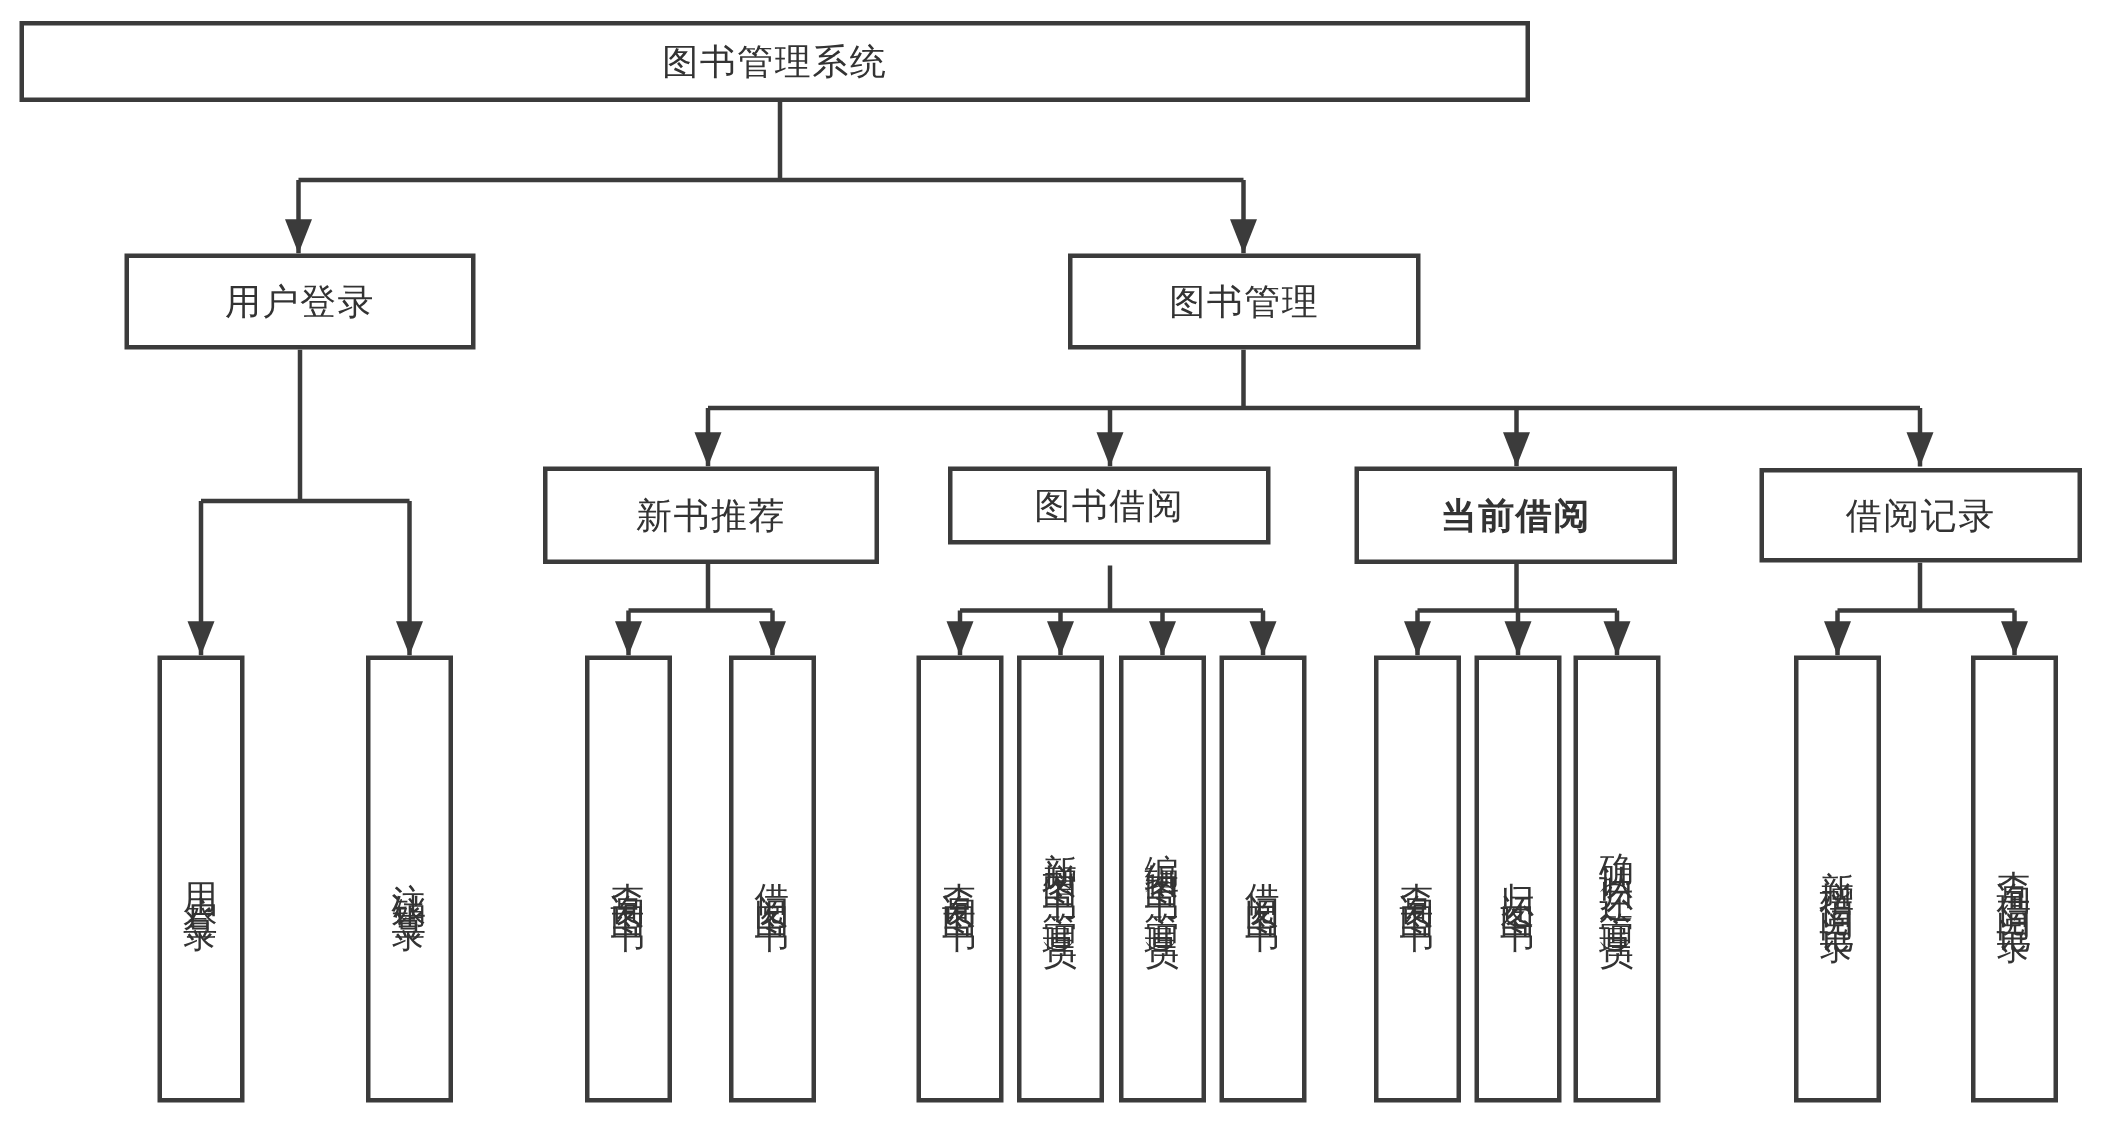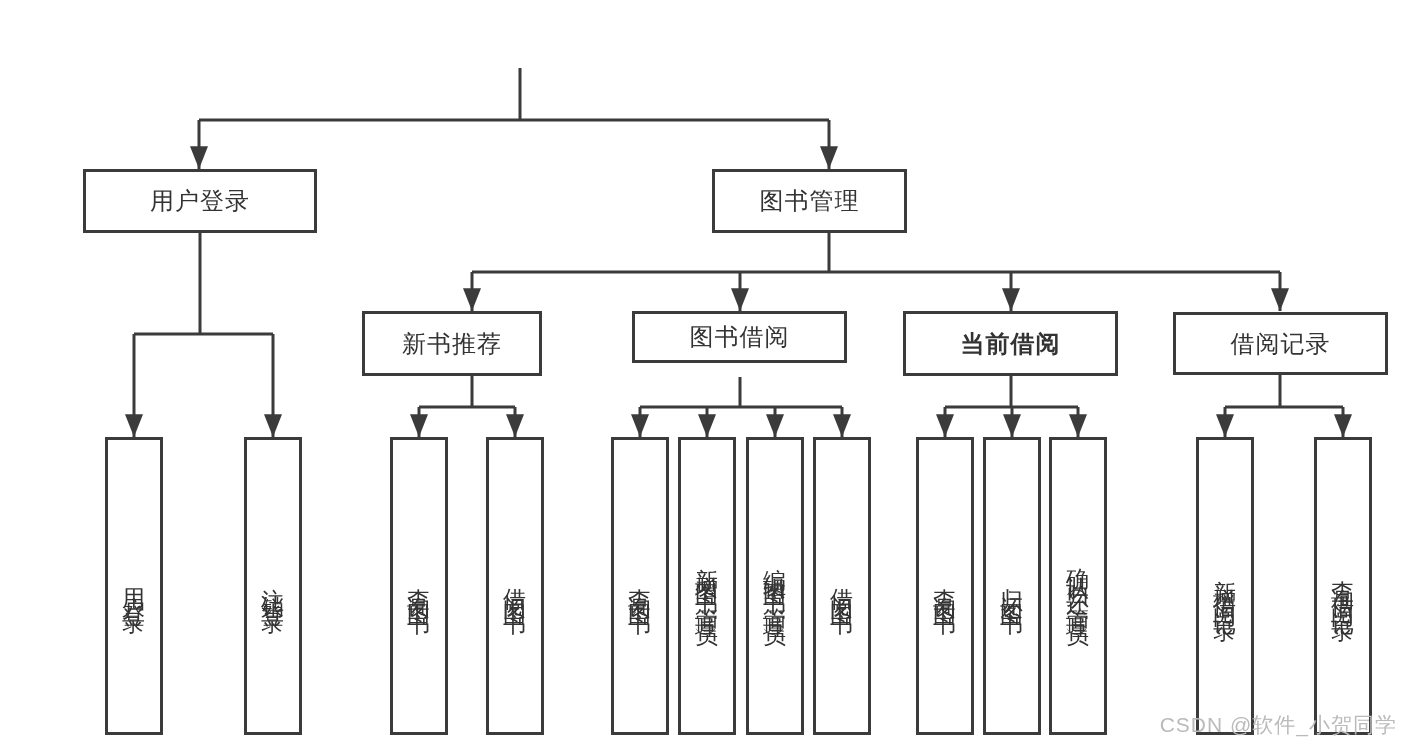--- a/index.html
+++ b/index.html
@@ -91,25 +91,26 @@
     <line x1="707" y1="407" x2="707" y2="437" stroke="var(--line)" stroke-width="3" marker-end="url(#arw)"></line>
     <line x1="775" y1="407" x2="775" y2="437" stroke="var(--line)" stroke-width="3" marker-end="url(#arw)"></line>
     <line x1="842" y1="407" x2="842" y2="437" stroke="var(--line)" stroke-width="3" marker-end="url(#arw)"></line>
     <line x1="945" y1="407" x2="945" y2="437" stroke="var(--line)" stroke-width="3" marker-end="url(#arw)"></line>
     <line x1="1012" y1="407" x2="1012" y2="437" stroke="var(--line)" stroke-width="3" marker-end="url(#arw)"></line>
     <line x1="1078" y1="407" x2="1078" y2="437" stroke="var(--line)" stroke-width="3" marker-end="url(#arw)"></line>
     <line x1="1225" y1="407" x2="1225" y2="437" stroke="var(--line)" stroke-width="3" marker-end="url(#arw)"></line>
     <line x1="1343" y1="407" x2="1343" y2="437" stroke="var(--line)" stroke-width="3" marker-end="url(#arw)"></line>
   </svg>
 
+  <div class="box" style="left:13px;top:14px;width:1007px;height:54px;">图书管理系统</div>
 
   <div class="box" style="left:83px;top:169px;width:234px;height:64px;">用户登录</div>
-  <div class="box" style="left:712px;top:169px;width:195px;height:64px;">图书管理</div>
+  <div class="box" style="left:712px;top:169px;width:235px;height:64px;">图书管理</div>
 
-  <div class="box" style="left:362px;top:311px;width:180px;height:65px;">新书推荐</div>
+  <div class="box" style="left:362px;top:311px;width:224px;height:65px;">新书推荐</div>
   <div class="box" style="left:632px;top:311px;width:215px;height:52px;">图书借阅</div>
   <div class="box" style="left:903px;top:311px;width:215px;height:65px;font-weight:bold;">当前借阅</div>
   <div class="box" style="left:1173px;top:312px;width:215px;height:63px;">借阅记录</div>
 
   <div class="vbox" style="left:105px;">
     <span class="vtext">用户登录</span>
   </div>
   <div class="vbox" style="left:244px;">
     <span class="vtext">注销登录</span>
   </div>
@@ -144,15 +145,14 @@
     <span class="vtext">确认归还（管理员）</span>
   </div>
 
   <div class="vbox" style="left:1196px;">
     <span class="vtext">新增借阅记录</span>
   </div>
   <div class="vbox" style="left:1314px;">
     <span class="vtext">查询借阅记录</span>
   </div>
 
-  <div class="watermark">CSDN @软件_小贺同学</div>
 
 </div>
 
 </body></html>

